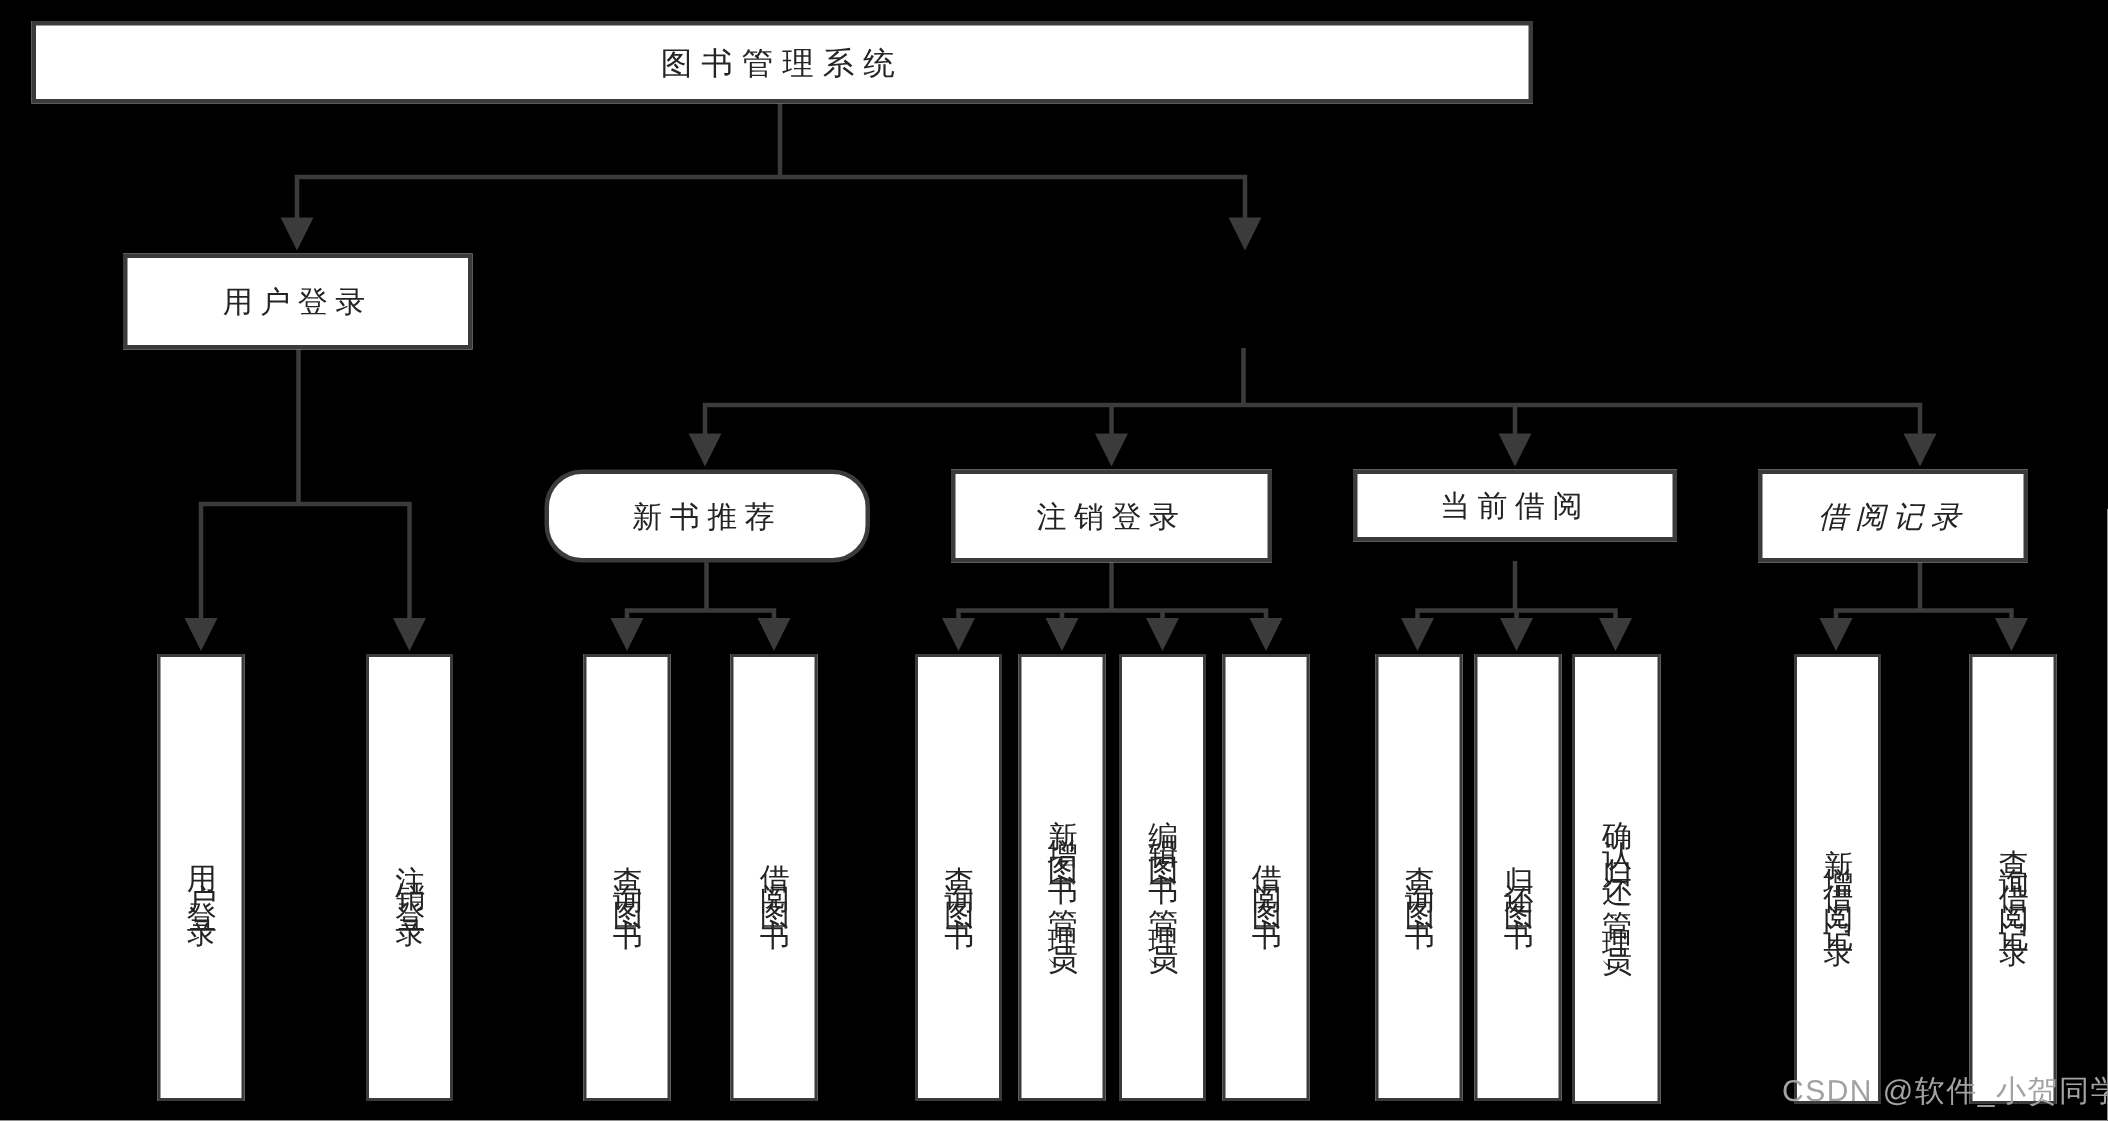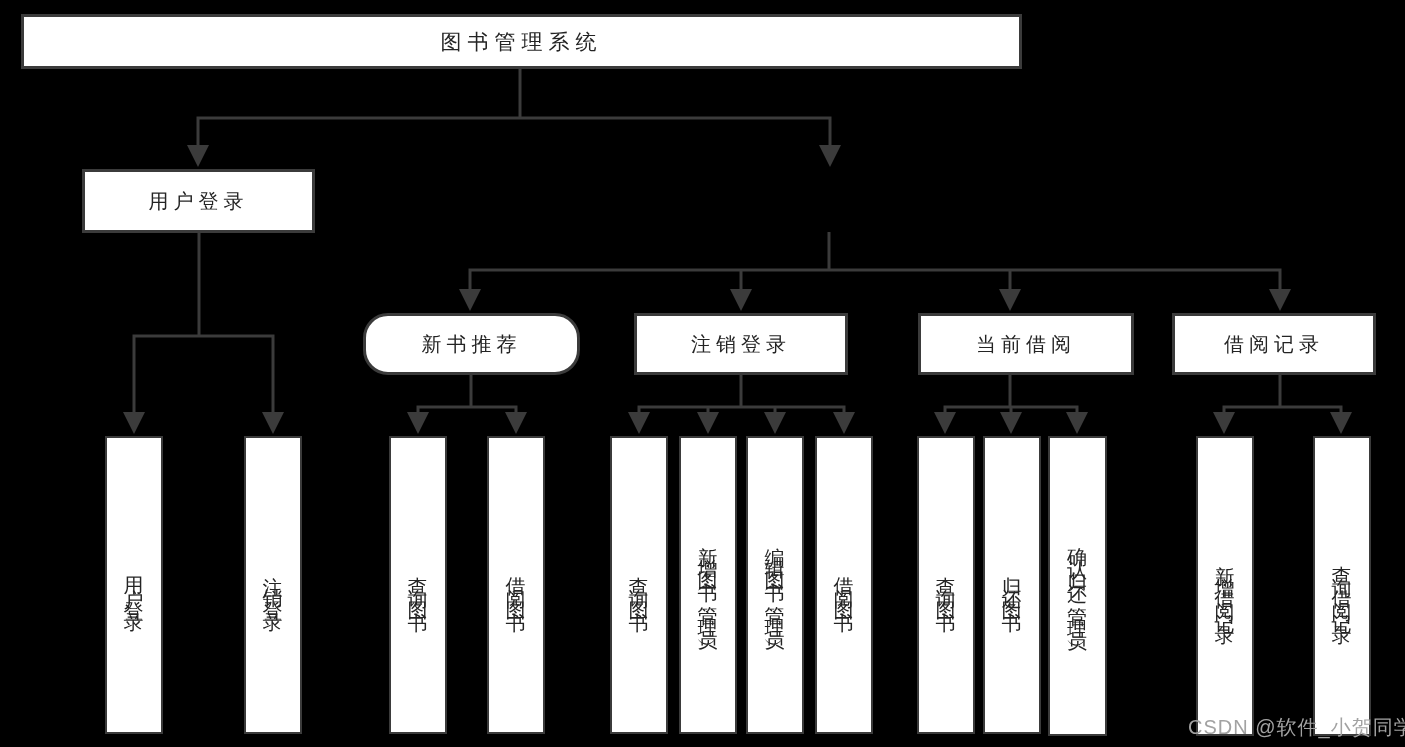--- a/index.html
+++ b/index.html
@@ -116,24 +116,24 @@
   <div class="node branch" style="left:82px; top:169px; width:233px; height:64px;">
     <span>用户登录</span>
   </div>
 
   <div class="node branch" style="left:363px; top:313px; width:217px; height:62px;border-radius:25px;">
     <span>新书推荐</span>
   </div>
   <div class="node branch" style="left:634px; top:313px; width:214px; height:62px;">
     <span>注销登录</span>
   </div>
-  <div class="node branch" style="left:902px; top:313px; width:216px; height:62px;margin-left:16px;">
+  <div class="node branch" style="left:902px; top:313px; width:216px; height:48px;">
     <span>当前借阅</span>
   </div>
-  <div class="node branch" style="left:1172px; top:313px; width:204px; height:62px;">
+  <div class="node branch" style="left:1172px; top:313px; width:180px; height:62px;font-style:italic;">
     <span>借阅记录</span>
   </div>
 
   <div class="node leaf" style="left:105px; top:436px; width:58px; height:298px;">
     <span class="vtext">用户登录</span>
   </div>
   <div class="node leaf" style="left:244px; top:436px; width:58px; height:298px;">
     <span class="vtext">注销登录</span>
   </div>
 

